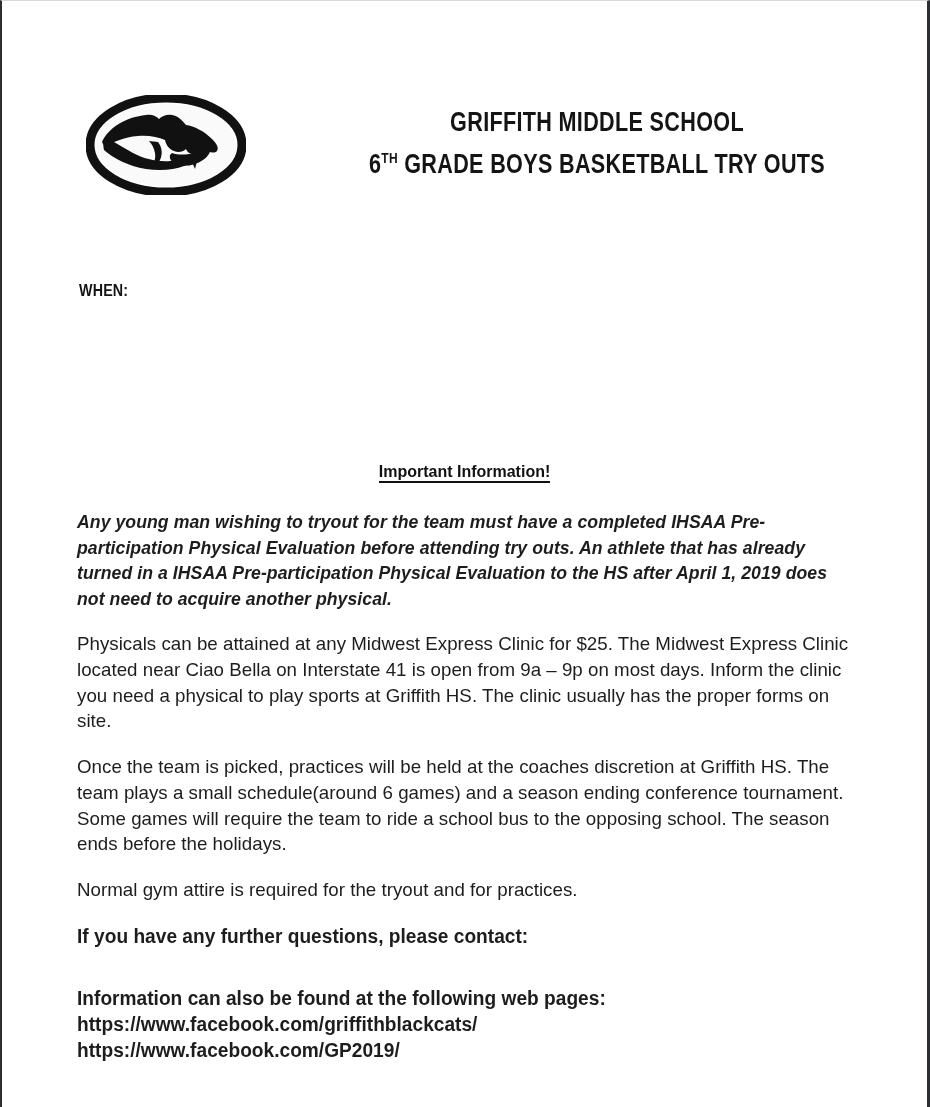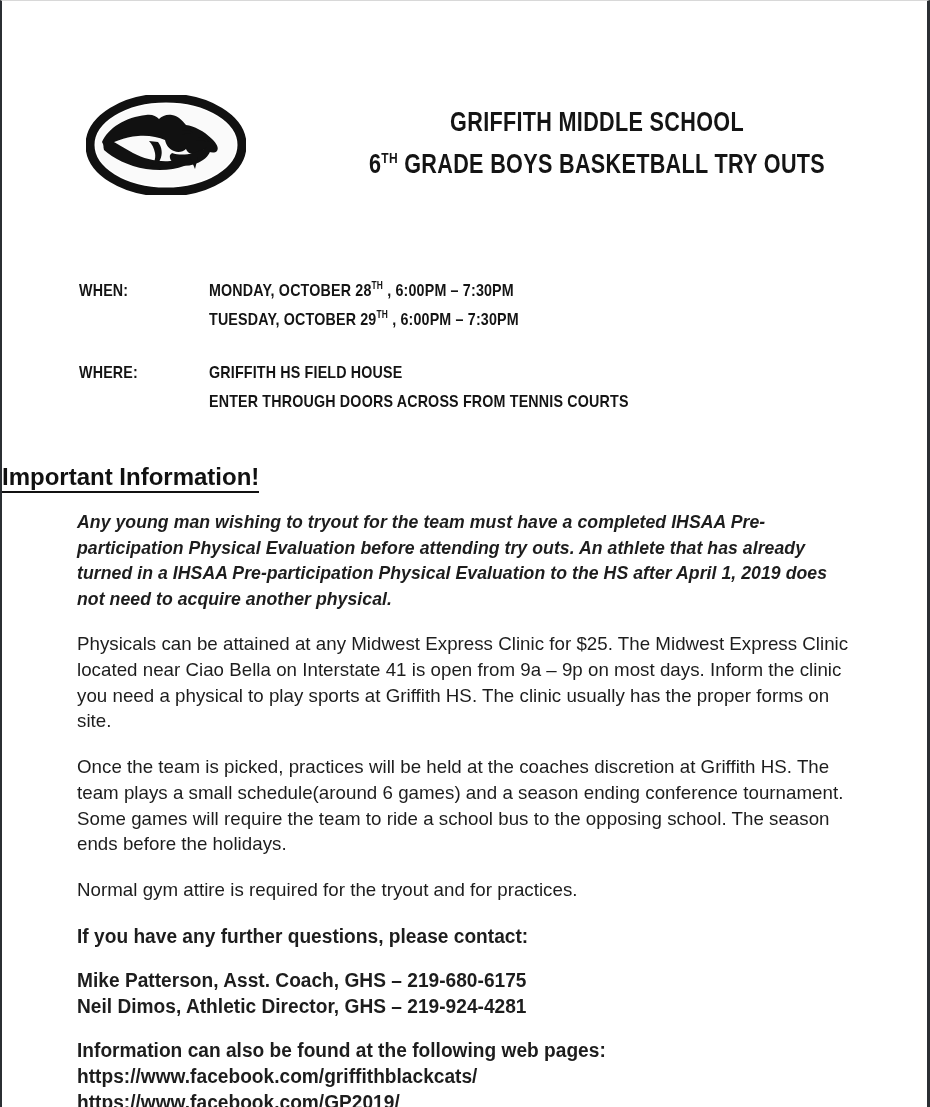--- a/index.html
+++ b/index.html
@@ -107,24 +107,24 @@
     vertical-align: super;
     line-height: 0;
   }
 
   
   .important-heading {
     position: absolute;
     left: 0;
     top: 462px;
     width: 925px;
-    text-align: left;
+    text-align: center;
     font-family: "Liberation Sans", sans-serif;
     font-weight: 700;
-    font-size: 24px;
+    font-size: 16px;
     color: #111111;
   }
   .important-heading span {
     border-bottom: 2px solid #111111;
     padding-bottom: 1px;
   }
 
   
   .body-copy {
     position: absolute;
@@ -239,57 +239,42 @@
       <div class="title-block">
         <div class="title-line">GRIFFITH MIDDLE SCHOOL</div>
         <div class="title-line"><span>6</span><sup>TH</sup><span> GRADE BOYS BASKETBALL TRY OUTS</span></div>
       </div>
     </div>
 
     <div class="info-block">
 
       <div class="info-row">
         <div class="info-label">WHEN:</div>
-        <div class="info-values">
-          <div><span>MONDAY, OCTOBER 28</span><sup>TH</sup><span> , 6:00PM – 7:30PM</span></div>
-          <div><span>TUESDAY, OCTOBER 29</span><sup>TH</sup><span> , 6:00PM – 7:30PM</span></div>
-        </div>
-      </div>
-
-      <div class="info-row spaced">
-        <div class="info-label">WHERE:</div>
-        <div class="info-values">
-          <div>GRIFFITH HS FIELD HOUSE</div>
-          <div>ENTER THROUGH DOORS ACROSS FROM TENNIS COURTS</div>
-        </div>
-      </div>
+      </div>
+
     </div>
 
     <div class="important-heading">
       <span>Important Information!</span>
     </div>
 
     <div class="body-copy">
 
       <p class="p-italic">Any young man wishing to tryout for the team must have a completed  IHSAA Pre-participation Physical Evaluation before attending try outs. An athlete that has already turned in a  IHSAA Pre-participation Physical Evaluation to the HS after April 1, 2019 does not need to acquire another physical.</p>
 
       <p class="p-normal">Physicals can be attained at any Midwest Express Clinic for $25. The Midwest Express Clinic located near Ciao Bella on Interstate 41 is open from 9a – 9p on most days. Inform the clinic you need a physical to play sports at Griffith HS. The clinic usually has the proper forms on site.</p>
 
       <p class="p-normal">Once the team is picked, practices will be held at the coaches discretion at Griffith HS. The team plays a small schedule(around 6 games) and a season ending conference tournament. Some games will require the team to ride a school bus to the opposing school. The season ends before the holidays.</p>
 
       <p class="p-normal">Normal gym attire is required for the tryout and for practices.</p>
 
       <p class="p-bold">If you have any further questions, please contact:</p>
 
       <div class="gap-lg"></div>
 
-      <div class="contact-list">
-        <p class="p-bold">Mike Patterson, Asst. Coach, GHS – 219-680-6175</p>
-        <p class="p-bold">Neil Dimos, Athletic Director, GHS – 219-924-4281</p>
-      </div>
 
       <div class="gap-lg"></div>
 
       <p class="p-bold">Information can also be found at the following web pages:</p>
 
       <div class="links-list">
         <p class="p-bold">https://www.facebook.com/griffithblackcats/</p>
         <p class="p-bold">https://www.facebook.com/GP2019/</p>
 
       </div>

